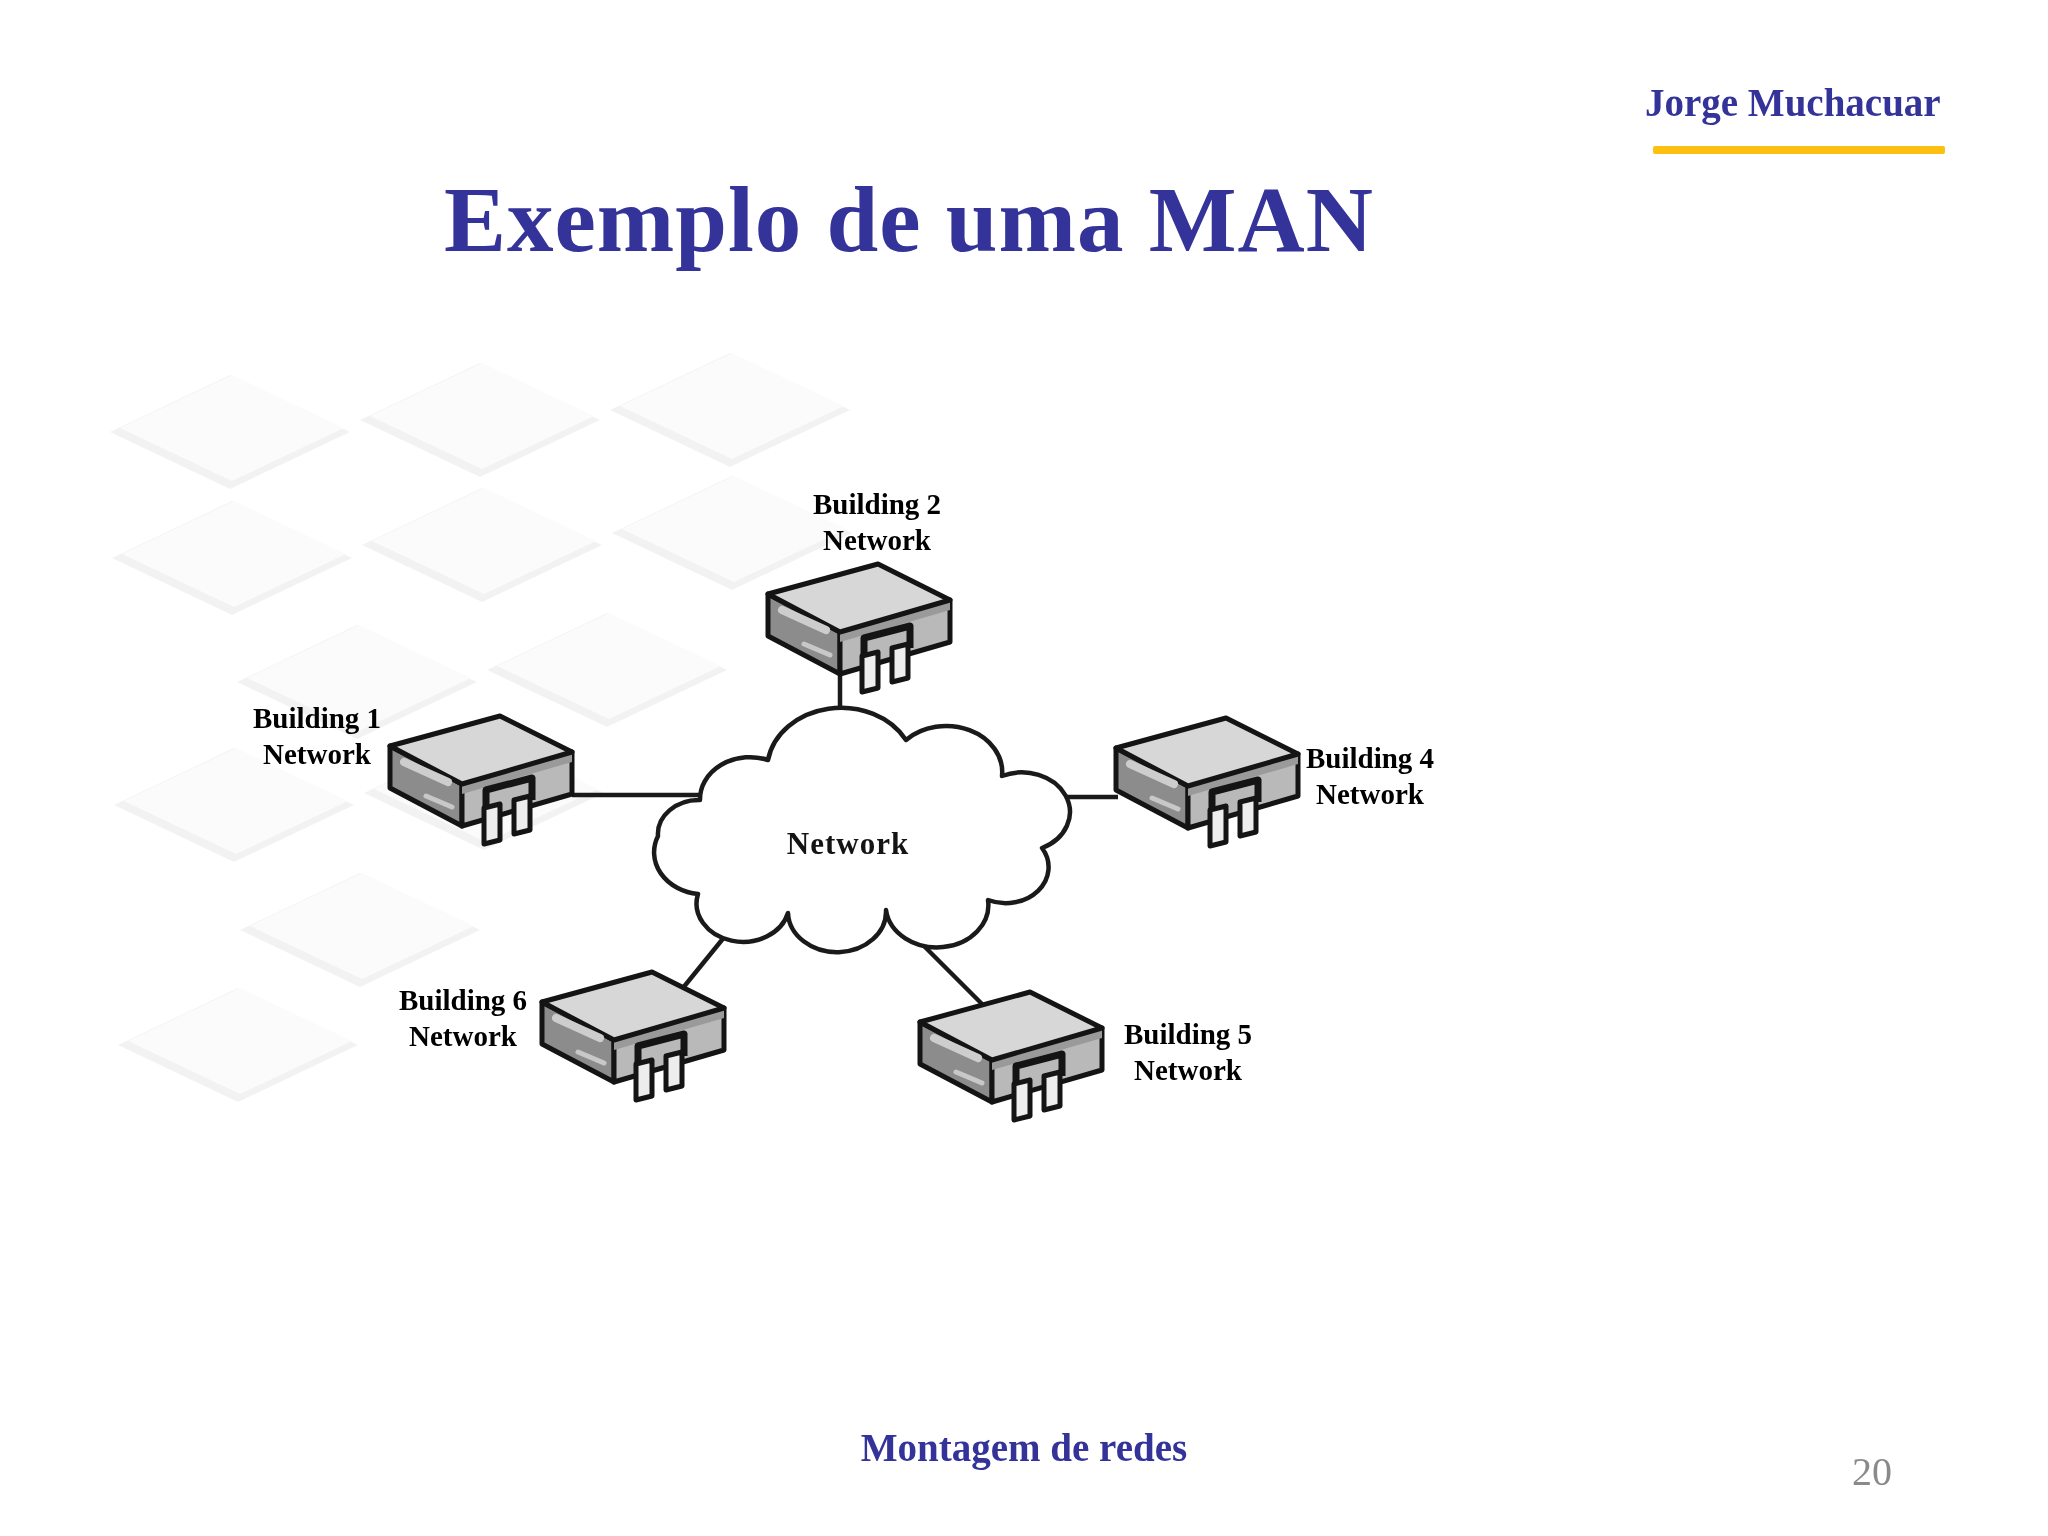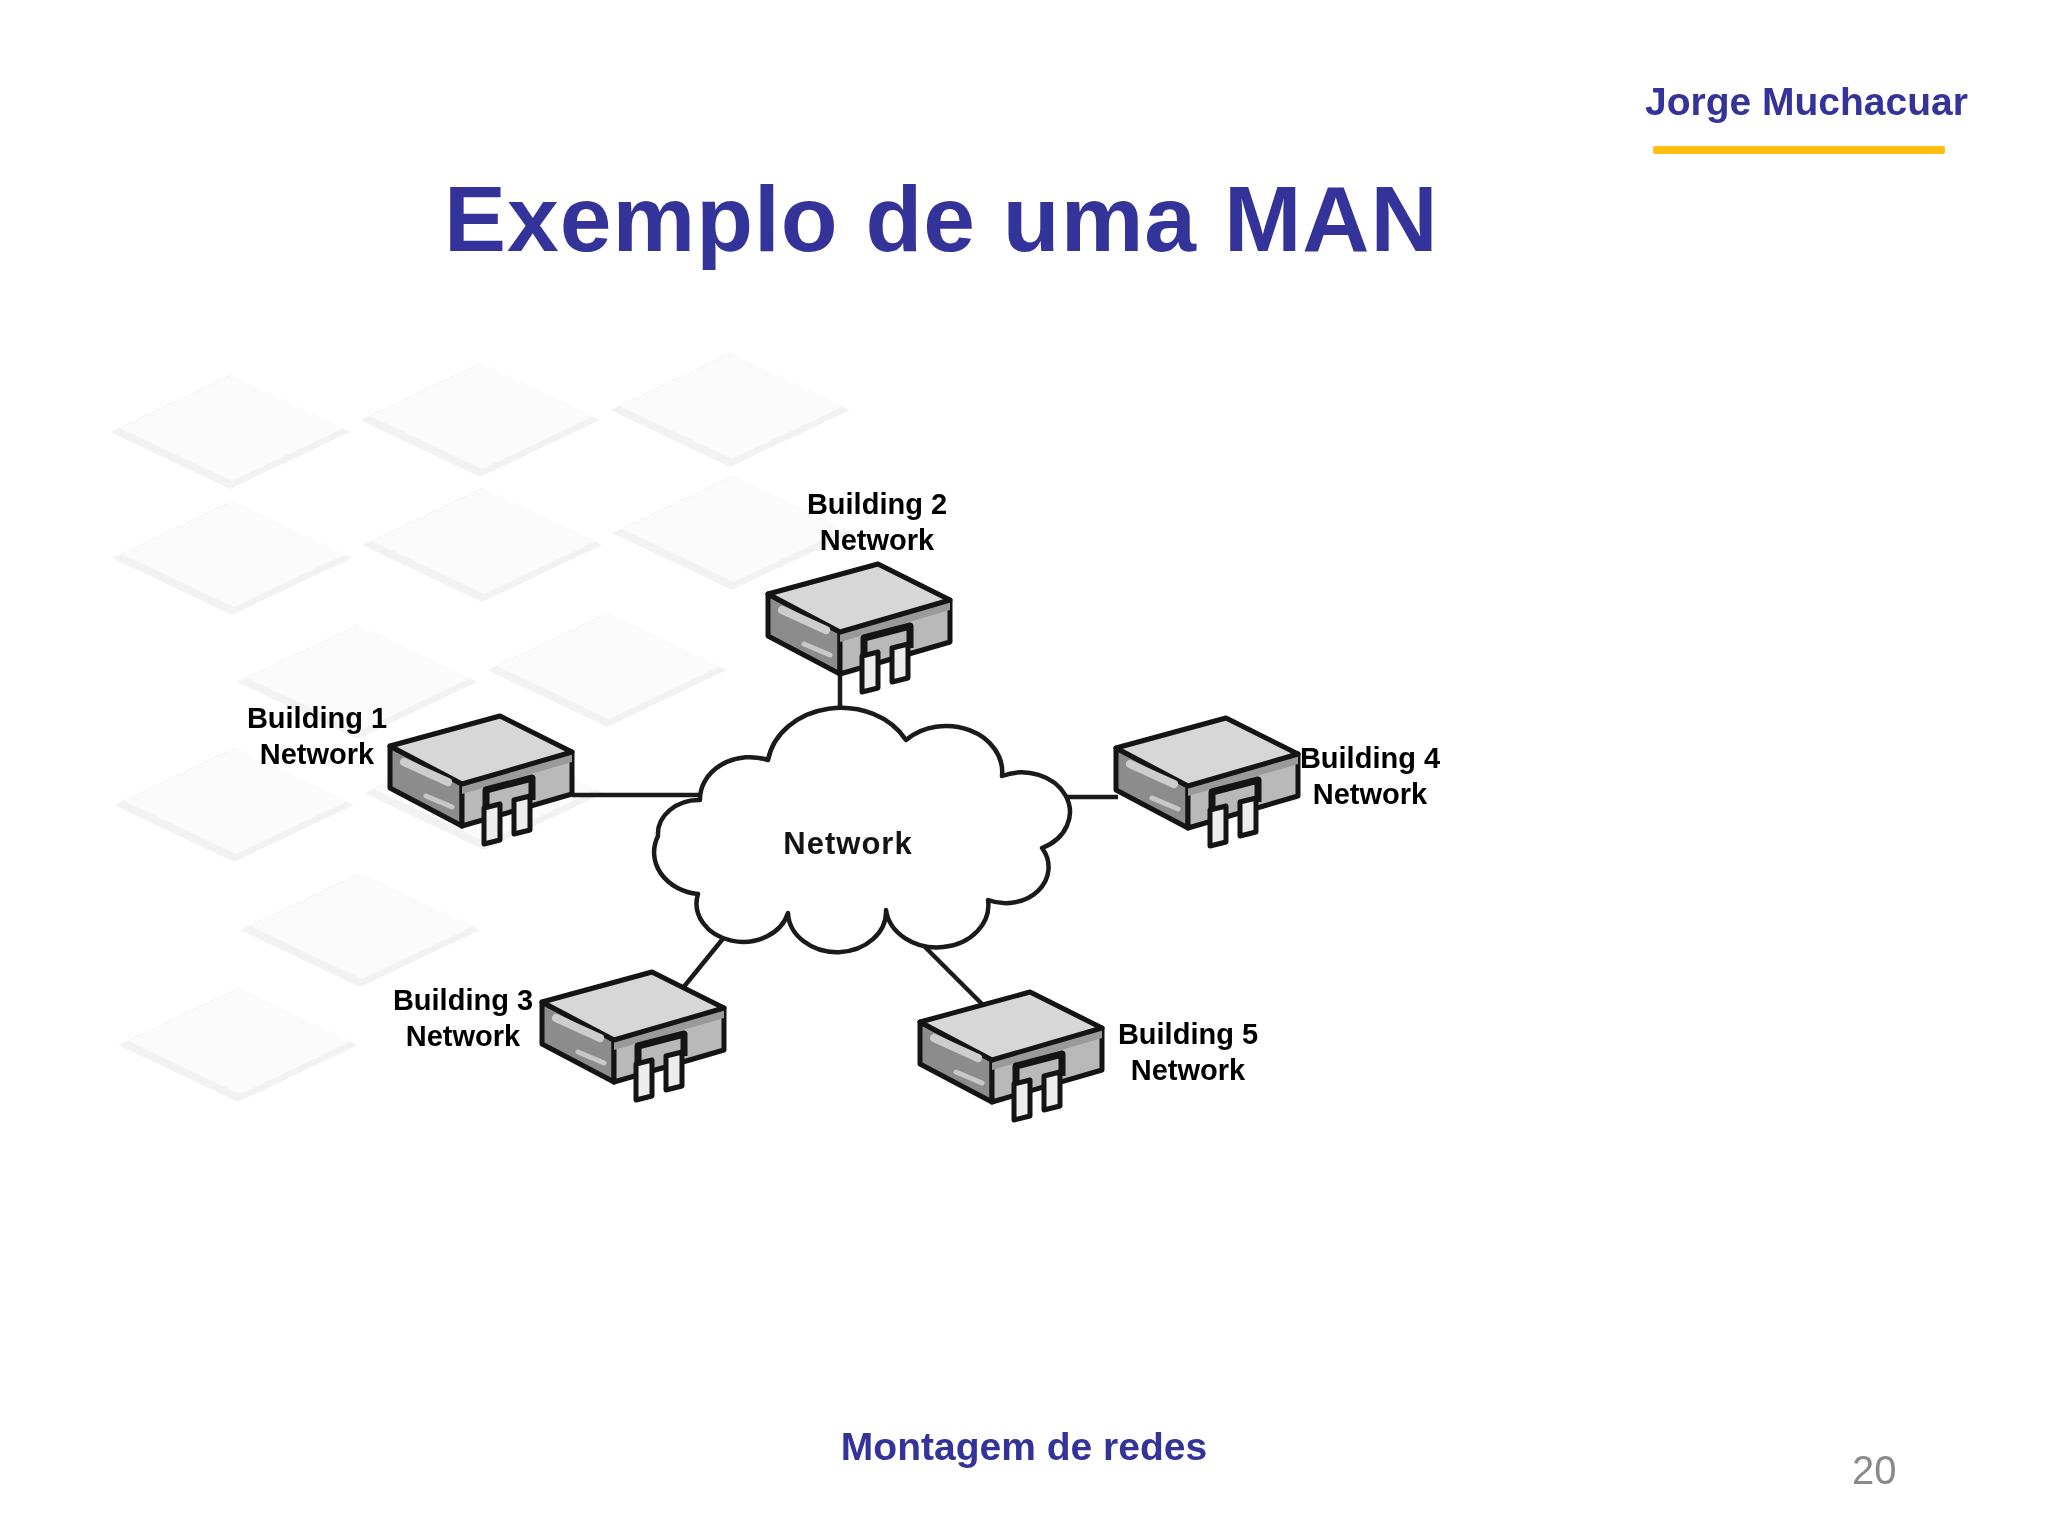--- a/index.html
+++ b/index.html
@@ -1,20 +1,20 @@
 <!DOCTYPE html>
 <html><head>
 <meta charset="utf-8">
 <style>
   html,body{margin:0;padding:0;background:#fff;}
   .slide{
     position:relative;
     width:2048px;height:1536px;
     background:#ffffff;
-    font-family:Liberation Sans, sans-serif;
+    font-family:Liberation Serif, serif;
     overflow:hidden;
   }
   .author{
     position:absolute;left:1645px;top:80px;
     font-size:39px;font-weight:bold;color:#333399;
     white-space:nowrap;letter-spacing:0px;
   }
   .author-underline{
     position:absolute;left:1653px;top:146px;
     width:292px;height:8px;background:#FDC010;border-radius:2px;
@@ -143,21 +143,21 @@
 
   <div class="bldg-label lb1">
     <div>Building 1</div>
     <div>Network</div>
   </div>
   <div class="bldg-label lb2">
     <div>Building 2</div>
     <div>Network</div>
   </div>
   <div class="bldg-label lb3">
-    <div>Building 3</div>
+    <div>Building 6</div>
     <div>Network</div>
   </div>
   <div class="bldg-label lb4">
     <div>Building 4</div>
     <div>Network</div>
   </div>
   <div class="bldg-label lb5">
     <div>Building 5</div>
     <div>Network</div>
   </div>

